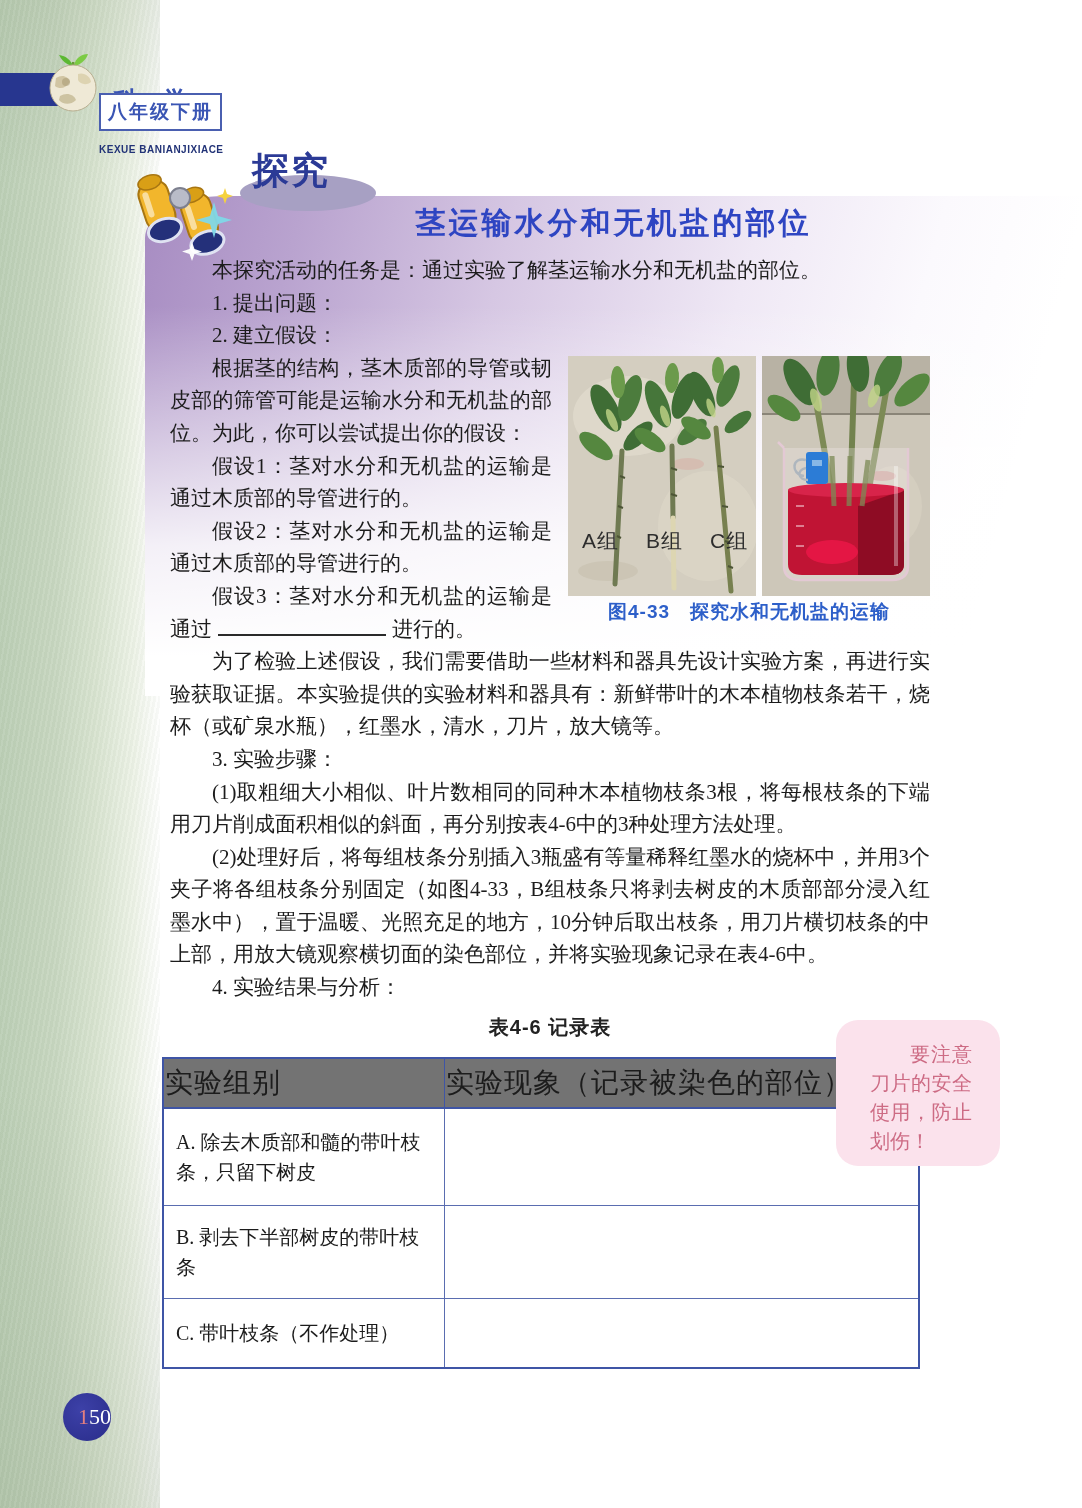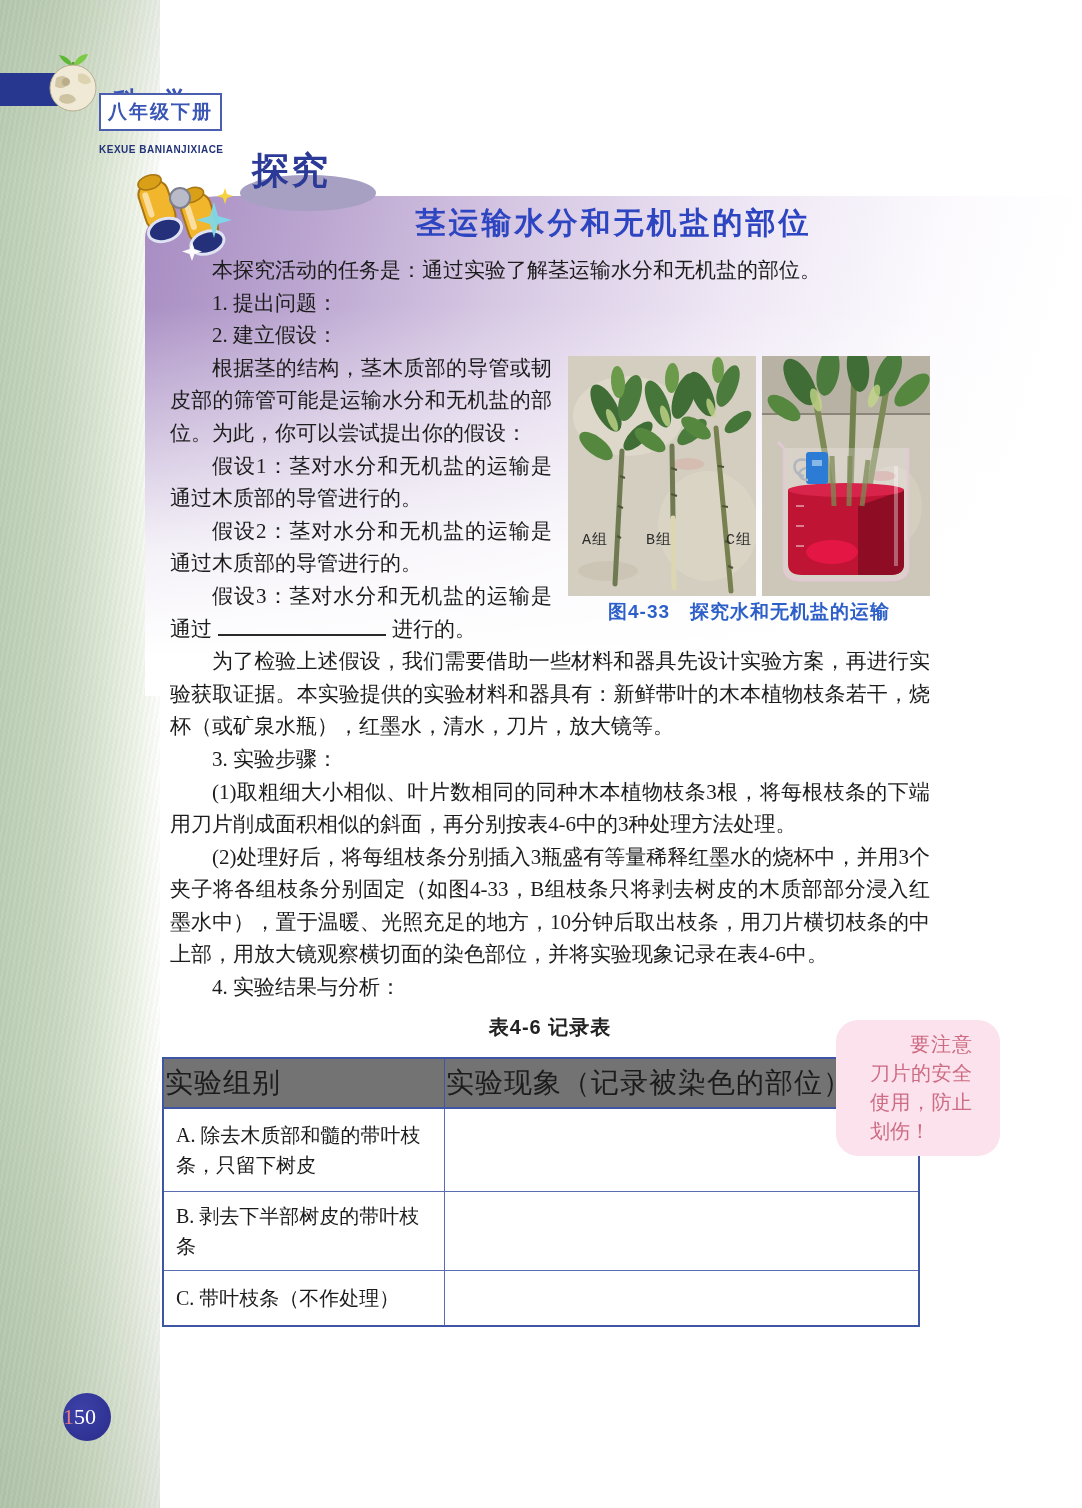--- a/index.html
+++ b/index.html
@@ -69,22 +69,22 @@
   }
   .flow p{margin:0;text-indent:2em;}
   .flow p.no-indent{text-indent:0;}
   .blank{display:inline-block;width:168px;border-bottom:2px solid #2a2a2a;height:2px;vertical-align:baseline;margin:0 6px;}
   
   .fig{float:right;width:362px;margin:4px 0 8px 16px;}
   .fig-photos{display:flex;gap:6px;}
   .photo{position:relative;display:block;}
   .photo svg{display:block;}
   .photo-label{
-    position:absolute;bottom:38px;color:#2d2d2d;font-size:15px;letter-spacing:1px;
-    font-family:Liberation Mono, monospace;
+    position:absolute;bottom:38px;color:#2d2d2d;font-size:21px;letter-spacing:1px;
+    font-family:Liberation Sans, sans-serif;
   }
   .fig-caption{
     text-align:center;text-indent:0;
     font-family:"Liberation Sans","DejaVu Sans",sans-serif;
     font-size:19px;font-weight:bold;color:#2d5fc9;letter-spacing:1px;
   }
   
   .table-title{
     margin:7px 0 14px 0;text-align:center;text-indent:0;
     font-family:"Liberation Sans","DejaVu Sans",sans-serif;
@@ -92,39 +92,39 @@
   }
   table.rec{
     width:758px;margin-left:-8px;border-collapse:collapse;
     border:2px solid #3f55a6;background:#ffffff;
   }
   table.rec th{
     background:#737373;border:1px solid #3f55a6;border-bottom:2px solid #3f55a6;
     height:46px;font-size:28px;font-weight:normal;letter-spacing:1px;font-family:Liberation Serif, serif;
   }
   table.rec td{
-    border:1px solid #5a6db0;font-size:20px;padding:5px 12px;vertical-align:middle;
+    border:1px solid #5a6db0;font-size:20px;padding:12px 12px;vertical-align:middle;
     line-height:30px;text-align:left;
   }
   table.rec .col-group{width:278px;}
   table.rec tr.row-a td{height:72px;}
   table.rec tr.row-b td{height:68px;}
   table.rec tr.row-c td{height:44px;}
   
   .note{
     position:absolute;left:836px;top:1020px;width:164px;box-sizing:border-box;
-    padding:10px 28px 10px 34px;border-radius:22px;background:#fbe2ec;z-index:9;
+    padding:20px 28px 10px 34px;border-radius:22px;background:#fbe2ec;z-index:9;
     font-family:"Liberation Sans","DejaVu Sans",sans-serif;
     font-size:20px;line-height:29px;color:#cd6b84;text-indent:2em;text-align:justify;
   }
   
   .page-circle{
     position:absolute;left:63px;top:1393px;width:48px;height:48px;border-radius:50%;
     background:radial-gradient(circle at 38% 35%, #3d41a8, #292c8a);z-index:4;
-    display:flex;align-items:center;justify-content:flex-start;
+    display:flex;align-items:center;justify-content:flex-end;
   }
   .page-circle span{
     color:#ffffff;font-size:22px;font-family:"Liberation Serif","DejaVu Serif",serif;
   }
   .page-circle span::first-letter{color:#e57f7f;}
 </style>
 </head>
 <body>
 
 <div class="side-strip"></div>
@@ -215,21 +215,21 @@
             <ellipse cx="134" cy="38" rx="10" ry="24" fill="#3f6d35" transform="rotate(-24 134 38)"></ellipse>
             <ellipse cx="160" cy="30" rx="9" ry="22" fill="#4c7c3d" transform="rotate(22 160 30)"></ellipse>
             <ellipse cx="128" cy="72" rx="8" ry="17" fill="#55873f" transform="rotate(-56 128 72)"></ellipse>
             <ellipse cx="170" cy="66" rx="7" ry="16" fill="#46763a" transform="rotate(52 170 66)"></ellipse>
             <ellipse cx="150" cy="14" rx="6" ry="13" fill="#6b9a4b"></ellipse>
             <ellipse cx="143" cy="52" rx="3.5" ry="10" fill="#c2d488" transform="rotate(-20 143 52)" opacity=".8"></ellipse>
           </g>
         </svg>
         <span class="photo-label" style="left:14px;">A组</span>
         <span class="photo-label" style="left:78px;">B组</span>
-        <span class="photo-label" style="left:142px;margin-left:16px;">C组</span>
+        <span class="photo-label" style="left:142px;">C组</span>
       </div>
       <div class="photo">
         <svg width="168" height="240" viewBox="0 0 168 240">
           <rect width="168" height="240" fill="#cdc7b9"></rect>
           <rect width="168" height="58" fill="#b8b2a4"></rect>
           <line x1="0" y1="58" x2="168" y2="58" stroke="#8a8578" stroke-width="2"></line>
           <ellipse cx="130" cy="150" rx="30" ry="40" fill="#d8d2c3" opacity=".6"></ellipse>
           <ellipse cx="120" cy="120" rx="14" ry="5" fill="#cc8888" opacity=".5"></ellipse>
 
           <path d="M52 34 L72 150" stroke="#7c8a55" stroke-width="6" stroke-linecap="round"></path>

